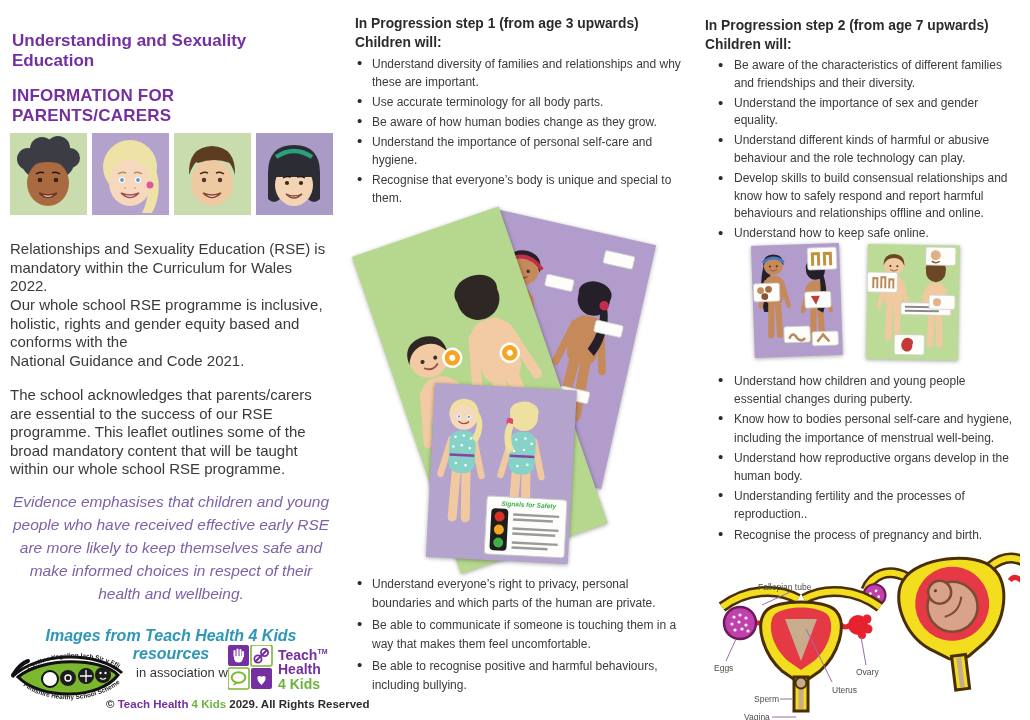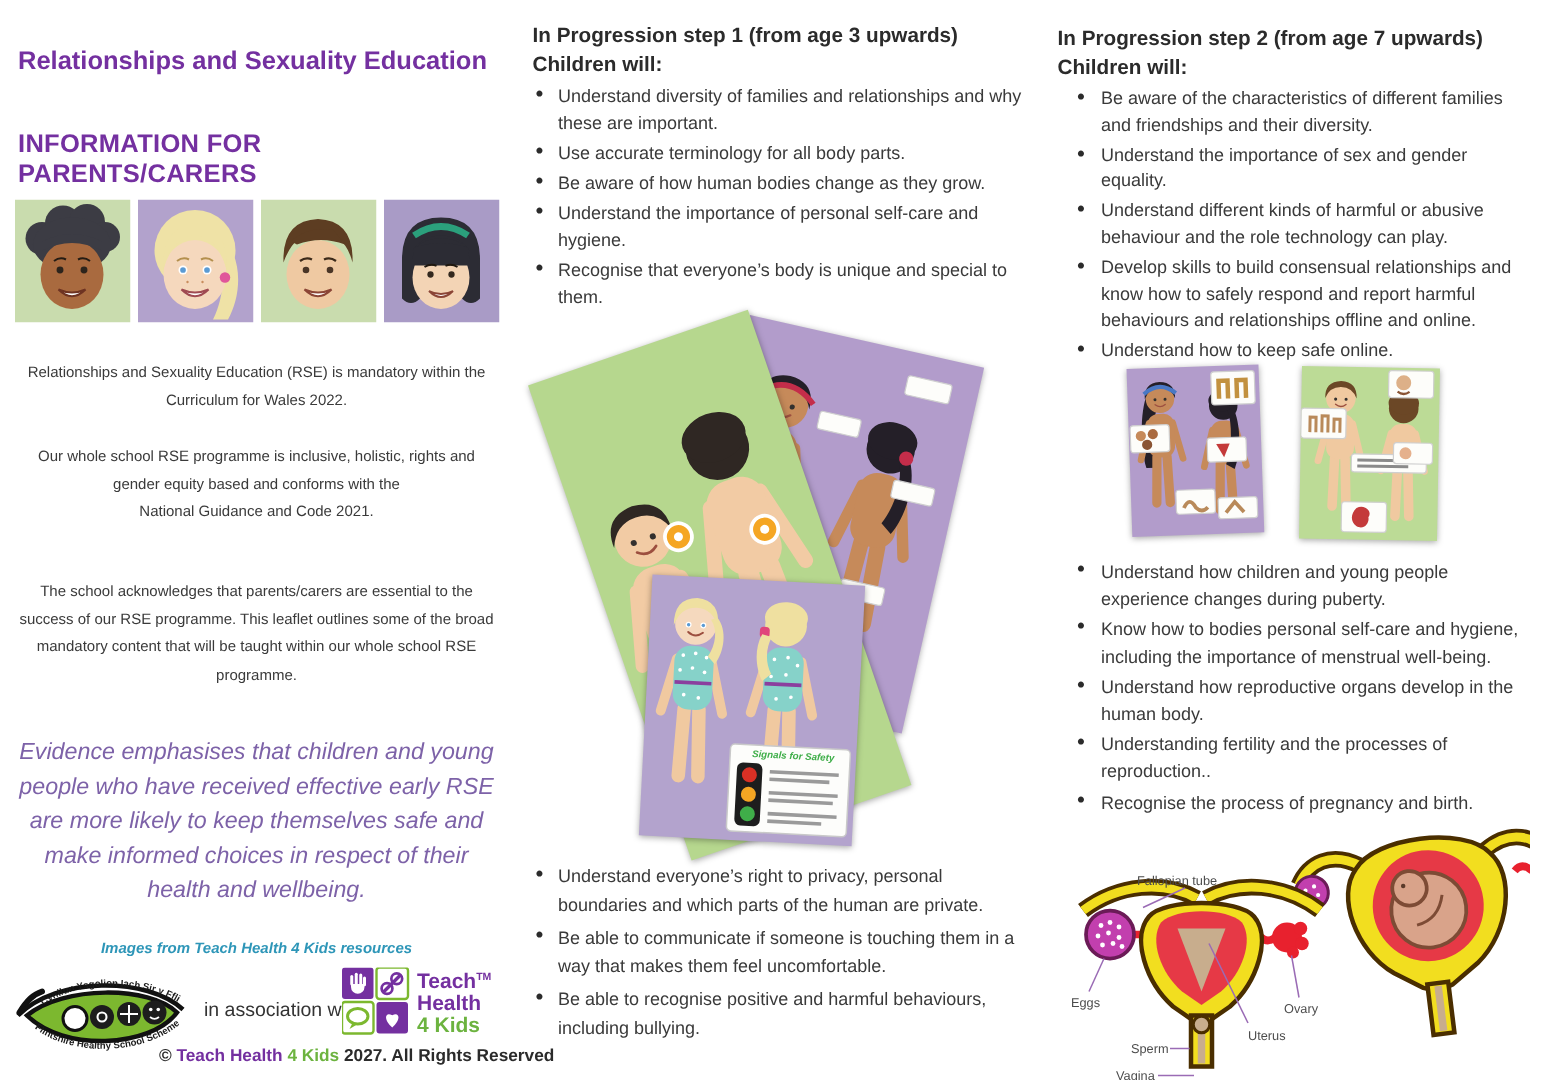--- a/index.html
+++ b/index.html
@@ -5,26 +5,26 @@
   html,body{margin:0;padding:0;background:#e8e8e8}
   .page{position:relative;width:1030px;height:720px;background:#ffffff;overflow:hidden;
         font-family:"Liberation Sans",sans-serif;color:#3a3a3a;margin:0 auto}
 
   
   .col-left{position:absolute;left:10px;top:0;width:322px;height:720px}
   .lt1{position:absolute;left:2px;top:20px;font-size:17px;font-weight:bold;color:#7430A0;width:320px}
   .lt2{position:absolute;left:2px;top:72px;font-size:17px;font-weight:bold;color:#7430A0;letter-spacing:.2px;width:320px}
   .faces{position:absolute;left:0;top:133px;display:flex;gap:5px}
   .faces svg{display:block}
-  .lp{position:absolute;left:0;width:322px;text-align:center;font-size:10px;line-height:18.5px;margin:0}
+  .lp{position:absolute;left:0;width:322px;text-align:left;font-size:15px;line-height:18.5px;margin:0}
   .p1{top:240px}.p2{top:296px}.p3{top:386px}
   .quote{position:absolute;left:0;top:490px;width:322px;text-align:center;margin:0;
          font-style:italic;font-size:15.5px;line-height:23px;color:#7D62A8}
   .credit{position:absolute;left:0;top:627px;width:322px;text-align:center;margin:0;
-          font-style:italic;font-weight:bold;font-size:10px;color:#2E96B8}
+          font-style:italic;font-weight:bold;font-size:16px;color:#2E96B8}
   .logo-row{position:absolute;left:0;top:645px;width:322px;height:60px}
   .assoc{position:absolute;left:126px;top:20px;font-size:13px;color:#333}
   .thk{position:absolute;left:218px;top:0px;display:flex;gap:4px;align-items:flex-start}
   .thk-text{font-weight:bold;font-size:14px;line-height:14.5px;color:#7430A0}
   .thk-text .grn{color:#6CB33F}
   .thk-text sup{font-size:7px}
   .copyright{position:absolute;left:96px;top:698px;width:240px;margin:0;font-size:11.5px;font-weight:bold;color:#2b2b2b;white-space:nowrap}
   .copyright .pur{color:#7430A0}.copyright .grn{color:#6CB33F}
 
   
@@ -96,21 +96,21 @@
       <rect x="19" y="44" width="32" height="52" rx="13" class="skin"></rect>
       <circle cx="35" cy="26" r="17" class="hair"></circle>
       <ellipse cx="35" cy="20" rx="17.5" ry="13" class="hair"></ellipse>
     </g>
   </defs>
 </svg>
 
 <div class="page">
 
   <section class="col-left">
-    <h1 class="lt1">Relationships and Sexuality Education</h1>
+    <h1 class="lt1">Understanding and Sexuality Education</h1>
     <h2 class="lt2">INFORMATION FOR PARENTS/CARERS</h2>
 
     <div class="faces">
       <svg width="77" height="82" viewBox="0 0 77 82">
         <rect width="77" height="82" fill="#c9dcae"></rect>
         <circle cx="18" cy="26" r="11" fill="#3c3c44"></circle>
           <circle cx="32" cy="16" r="12" fill="#3c3c44"></circle>
         <circle cx="48" cy="15" r="12" fill="#3c3c44"></circle>
           <circle cx="60" cy="25" r="10" fill="#3c3c44"></circle>
         <ellipse cx="38" cy="30" rx="26" ry="18" fill="#3c3c44"></ellipse>
@@ -212,21 +212,21 @@
           <path d="M33.5,40 C27.5,35 28.5,29 33.5,31.8 C38.5,29 39.5,35 33.5,40 Z" fill="#fff"></path>
         </svg>
         <div class="thk-text">
           <div><span>Teach</span><sup>TM</sup></div>
           <div>Health</div>
           <div class="grn">4 Kids</div>
         </div>
       </div>
     </div>
 
-    <p class="copyright"><span>©</span><span class="pur"> Teach Health</span><span class="grn"> 4 Kids</span><span> 2027. All Rights Reserved</span></p>
+    <p class="copyright"><span>©</span><span class="pur"> Teach Health</span><span class="grn"> 4 Kids</span><span> 2029. All Rights Reserved</span></p>
   </section>
 
   <section class="col-mid">
     <h3 class="colhead mid-head"><span>In Progression step 1 (from age 3 upwards)</span><br><span>Children will:</span></h3>
 
     <ul class="blt mid-top">
 
     <li>Understand diversity of families and relationships and why these are important.</li>
         <li>Use accurate terminology for all body parts.</li>
         <li>Be aware of how human bodies change as they grow.</li>
@@ -417,21 +417,21 @@
           <rect class="chip" x="28" y="90" width="30" height="20" rx="2"></rect>
           <path d="M38,94 c-4,4 -4,9 0,12 c5,3 9,-2 8,-6 c3,-4 -3,-9 -8,-6 z" fill="#c43a3a"></path>
           <rect class="chip" x="62" y="50" width="26" height="14" rx="2"></rect>
           <circle cx="70" cy="57" r="4" fill="#e5b08c"></circle>
         </svg>
       </div>
     </div>
 
     <ul class="blt right-mid">
 
-    <li>Understand how children and young people experience changes during puberty.</li>
+    <li>Understand how children and young people essential changes during puberty.</li>
         <li>Know how to bodies personal self-care and hygiene, including the importance of menstrual well-being.</li>
         <li>Understand how reproductive organs develop in the human body.</li>
         <li>Understanding fertility and the processes of reproduction..</li>
         <li>Recognise the process of pregnancy and birth.</li>
       </ul>
 
     <svg class="anatomy" viewBox="0 0 320 177">
 
       <g transform="translate(162,0) rotate(-7 80 60)">
         <path d="M48,30 C30,18 14,24 6,38" stroke="#4a2e00" stroke-width="11" fill="none"></path>

